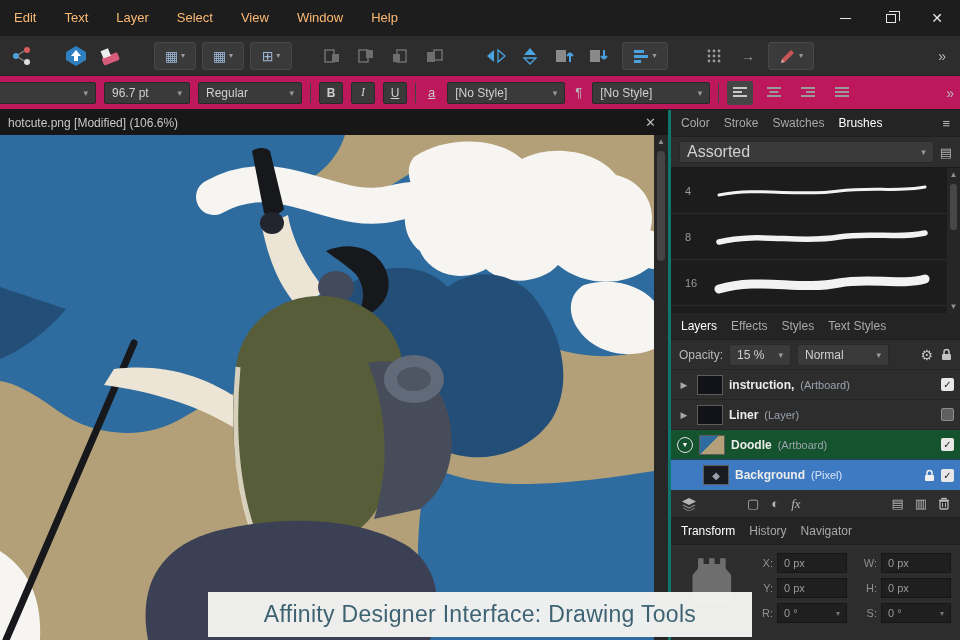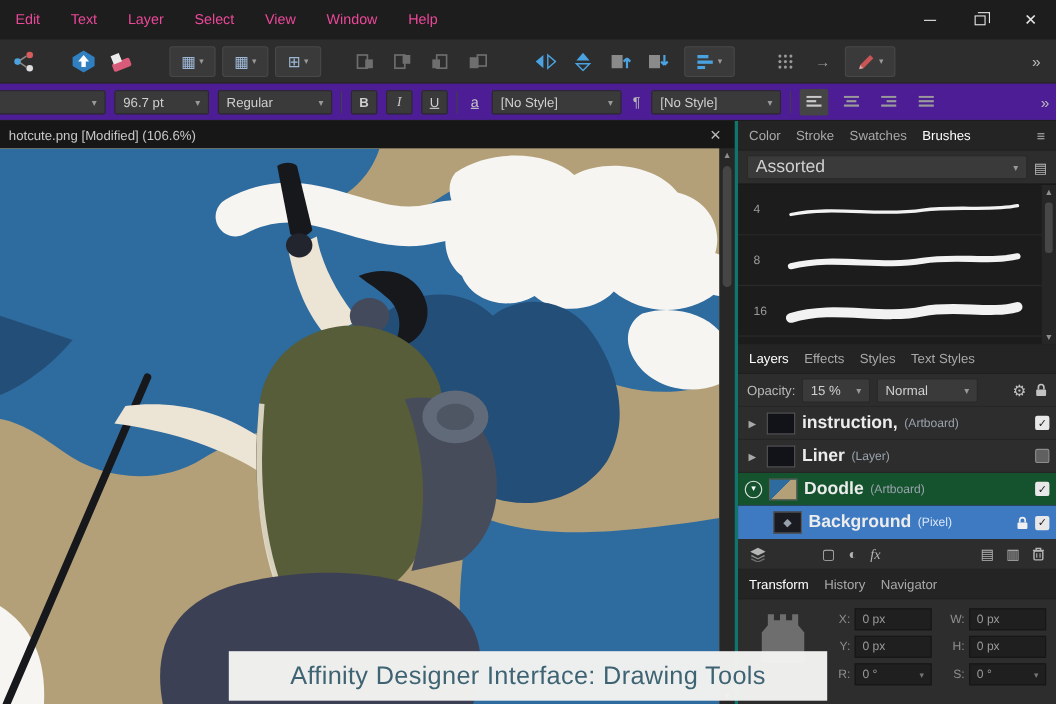--- a/index.html
+++ b/index.html
@@ -2,40 +2,40 @@
 <html><head>
 <meta charset="utf-8">
 <style>
   * { box-sizing: border-box; margin: 0; padding: 0; }
   html,body { width:960px; height:640px; overflow:hidden; }
   body { font-family:"Liberation Sans",sans-serif; background:#2d2d2d; color:#cccccc; }
   #app { position:relative; width:960px; height:640px; overflow:hidden; background:#2d2d2d; }
 
   
   .titlebar { position:absolute; top:0; left:0; width:960px; height:36px; background:#1d1d1d; display:flex; align-items:center; }
-  .menu-item { padding:0 14px; font-size:13px; color:#ec4899; height:36px; line-height:36px; cursor:default; }
+  .menu-item { padding:0 14px; font-size:13px; color:#fdba74; height:36px; line-height:36px; cursor:default; }
   .win-controls { margin-left:auto; display:flex; height:36px; }
   .win-btn { width:46px; height:36px; display:flex; align-items:center; justify-content:center; color:#e6e6e6; font-size:14px; }
   .min-glyph { width:11px; height:1px; background:#e6e6e6; display:inline-block; }
   .restore-glyph { width:10px; height:9px; border:1px solid #e6e6e6; display:inline-block; position:relative; }
   .restore-glyph::before { content:""; position:absolute; left:2px; top:-4px; width:10px; height:9px; border:1px solid #e6e6e6; border-bottom:none; border-left:none; }
 
   
   .toolbar { position:absolute; top:36px; left:0; width:960px; height:40px; background:#2d2d2d; border-bottom:1px solid #222; display:flex; align-items:center; padding:0 8px; }
   .tb { min-width:28px; height:28px; display:flex; align-items:center; justify-content:center; border-radius:3px; color:#b5b5b5; font-size:14px; }
   .tb.box { background:#3a3a3a; border:1px solid #484848; width:42px; gap:3px; }
   .tb .cdn { font-size:8px; color:#9a9a9a; }
   .grid-glyph { color:#9db8d6; font-size:14px; }
   .tgroup { display:flex; align-items:center; gap:6px; }
   .sp2{margin-left:26px}.sp3{margin-left:30px}.sp4{margin-left:26px}.sp5{margin-left:34px}.sp6{margin-left:10px}.sp7{margin-left:32px}
   .overflow { color:#bbbbbb; font-size:14px; padding:0 6px; }
   .flexsp { flex:1; }
 
   
-  .ctxbar { position:absolute; top:76px; left:0; width:960px; height:34px; background:#4c1d95; border-bottom:1px solid #1d1d1d; display:flex; align-items:center; font-size:12px; gap:8px; }
+  .ctxbar { position:absolute; top:76px; left:0; width:960px; height:34px; background:#be185d; border-bottom:1px solid #1d1d1d; display:flex; align-items:center; font-size:12px; gap:8px; }
   .combo { background:#3a3a3a; border:1px solid #292929; height:22px; display:flex; align-items:center; padding:0 7px; border-radius:2px; color:#d0d0d0; white-space:nowrap; }
   .combo::after { content:"▾"; color:#999; font-size:9px; margin-left:auto; padding-left:8px; }
   .c-font { width:130px; margin-left:-34px; }
   .c-size { width:86px; }
   .c-style { width:104px; }
   .c-nostyle { width:118px; }
   .vdiv { width:1px; height:20px; background:#424242; }
   .fmt-btn { width:24px; height:22px; background:#3a3a3a; border:1px solid #292929; border-radius:2px; display:flex; align-items:center; justify-content:center; color:#cfcfcf; font-size:12px; }
   .fb-b{font-weight:bold}.fb-i{font-style:italic; font-family:"Liberation Serif",serif;}
   .fb-u{text-decoration:underline}
@@ -80,21 +80,21 @@
 
   .layer-list { height:120px; display:flex; flex-direction:column; }
   .layer-row { height:30px; display:flex; align-items:center; padding:0 6px; gap:6px; border-bottom:1px solid #252525; background:#2d2d2d; }
   .layer-row.sel-group { background:#14532d; border-bottom:1px solid #2a4560; }
   .layer-row.sel-layer { background:#3e7ac2; border-bottom:none; padding-left:32px; }
   .expand { width:14px; color:#a8a8a8; font-size:9px; text-align:center; }
   .expand.circ { width:16px; height:16px; border:1px solid #e3e3e3; border-radius:50%; color:#fff; font-size:7px; line-height:14px; }
   .thumb { width:26px; height:20px; background:#121318; border:1px solid #5c5c5c; display:flex; align-items:center; justify-content:center; flex:none; }
   .thumb.img { background:linear-gradient(135deg,#2e6b9f 45%,#b3a078 45%); }
   .thumb.diamond { color:#98a0ac; font-size:10px; background:#1a1b20; }
-  .lname { font-size:16px; font-weight:bold; color:#ececec; white-space:nowrap; }
+  .lname { font-size:12px; font-weight:bold; color:#ececec; white-space:nowrap; }
   .ltype { font-size:11px; color:#9aa3ad; white-space:nowrap; }
   .sel-layer .ltype { color:#d8e6f7; }
   .lspacer { flex:1; }
   .checkbox { width:13px; height:13px; background:#e8e8e8; border-radius:2px; display:flex; align-items:center; justify-content:center; flex:none; }
   .checkbox.checked::after { content:"✓"; font-size:10px; color:#222; }
   .checkbox.empty { background:#606060; border:1px solid #8d8d8d; }
 
   .layers-footer { height:28px; display:flex; align-items:center; padding:0 10px; gap:12px; color:#b5b5b5; font-size:13px; background:#2d2d2d; border-bottom:1px solid #222; }
   .lf-right { margin-left:auto; display:flex; gap:11px; align-items:center; }
   .fx { font-style:italic; font-family:"Liberation Serif",serif; font-size:13px; }

